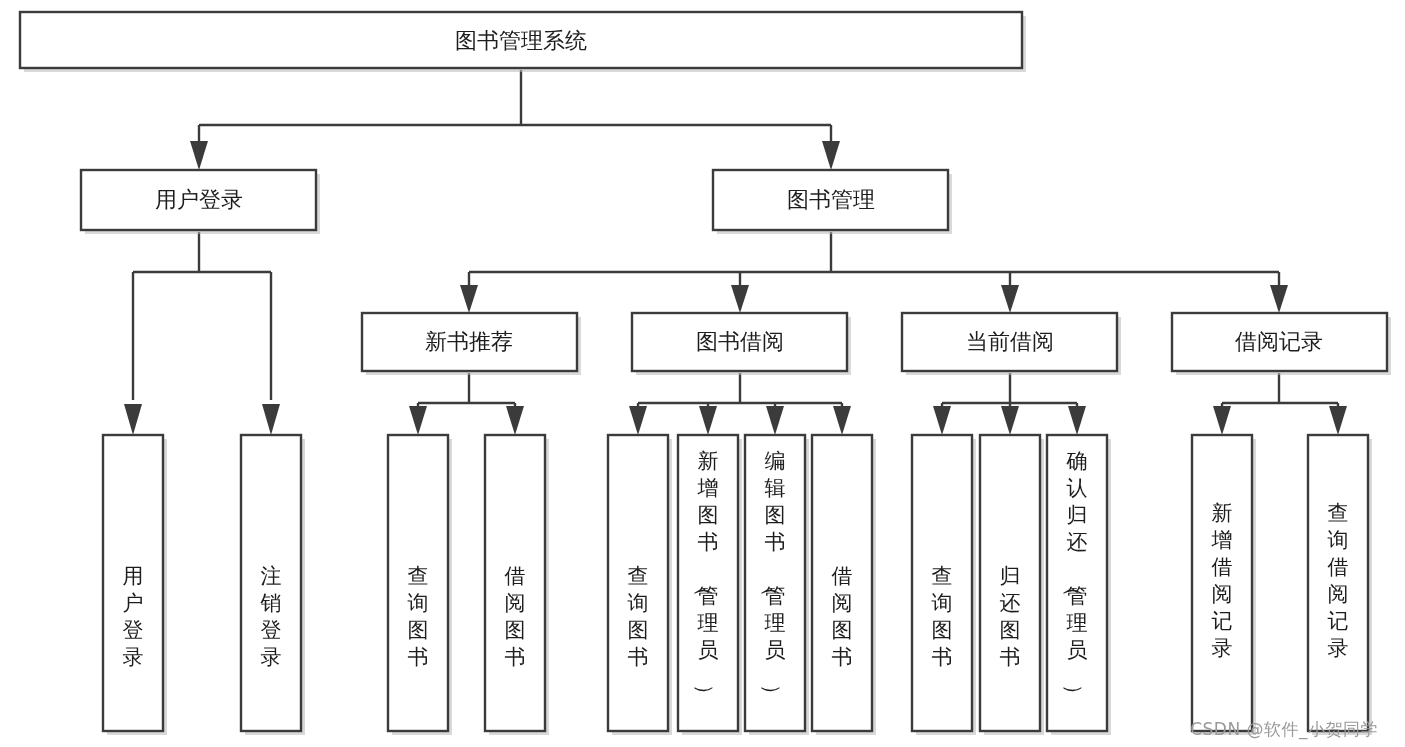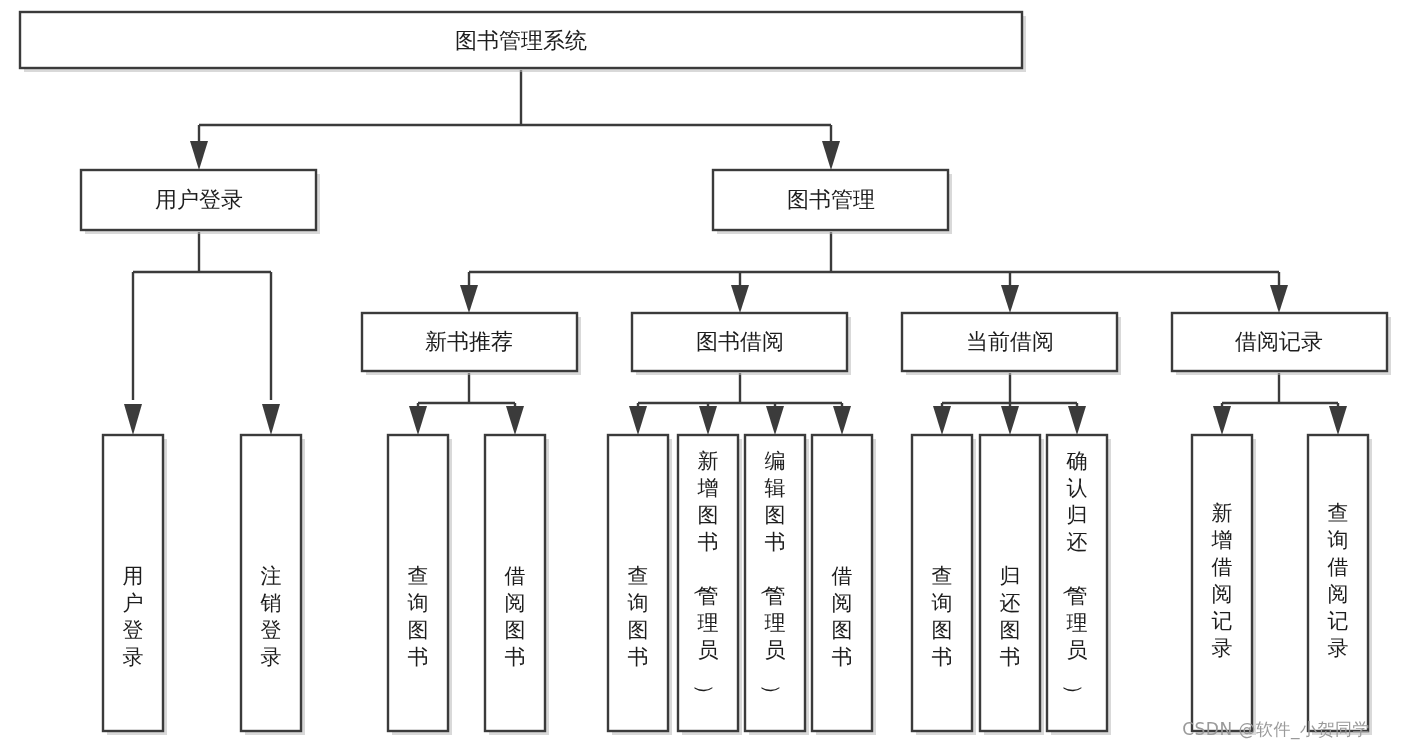--- a/index.html
+++ b/index.html
@@ -55,21 +55,21 @@
     dominant-baseline: middle;
   }
   .node-label-v {
     font-family: "DejaVu Sans", "Liberation Sans", sans-serif;
     font-size: 21px;
     fill: #1d1d1d;
     text-anchor: middle;
   }
   .watermark {
     position: absolute;
-    right: 16px;
+    right: 8px;
     bottom: 6px;
     font-family: "DejaVu Sans", "Liberation Sans", sans-serif;
     font-size: 17px;
     color: #9a9a9a;
     letter-spacing: .5px;
     white-space: nowrap;
     user-select: none;
   }
 </style>
 </head>

